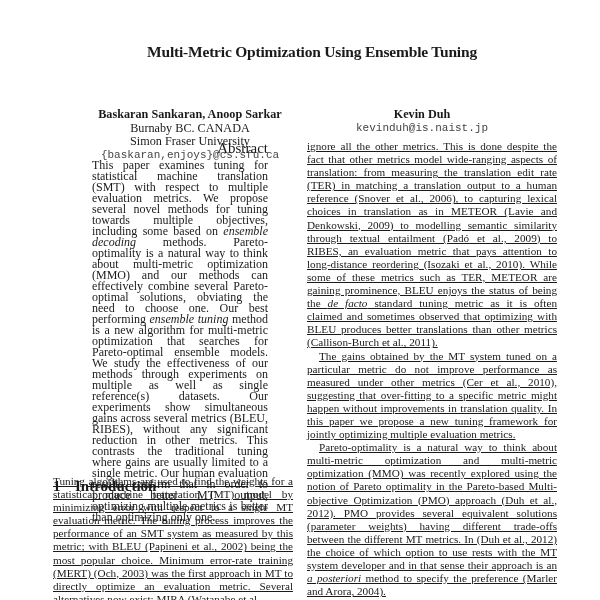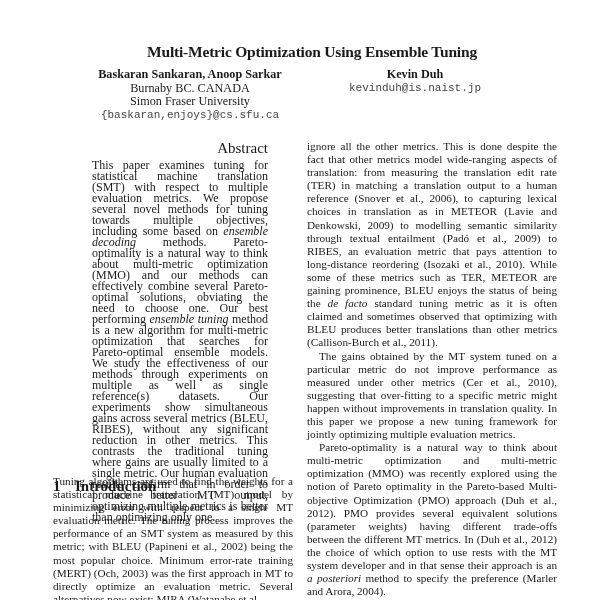--- a/index.html
+++ b/index.html
@@ -2,32 +2,32 @@
 <html><head>
 <meta charset="utf-8">
 <style>
   html, body { margin: 0; padding: 0; background: #ffffff; }
   body { width: 600px; height: 600px; overflow: hidden; position: relative;
          font-family: "Liberation Serif", "DejaVu Serif", serif; color: #1a1a1a; }
   .title { position: absolute; top: 43px; left: 0; width: 600px; text-align: center;
            font-weight: bold; font-size: 15.5px; letter-spacing: -0.2px; margin-left: 12px; }
   .author-block { position: absolute; top: 68px; text-align: center; font-size: 12.2px; line-height: 13.6px; }
   .author-block.left { left: 85px; width: 210px; }
-  .author-block.right { left: 300px; width: 230px; text-align: center; }
-  .author-name { font-weight: bold; }
+  .author-block.right { left: 307px; width: 230px; text-align: center; }
+  .author-name { font-weight: bold; margin-top: 40px; }
   .email { font-family: "Liberation Mono", "DejaVu Sans Mono", monospace; font-size: 11px; color: #444; }
   .abstract-heading { position: absolute; top: 140px; left: 92px; width: 176px; text-align: right;
                       font-weight: normal; font-size: 15px; }
   .abstract-body { position: absolute; top: 160px; left: 92px; width: 176px;
                    font-size: 12px; line-height: 11px; text-align: justify; }
   .abstract-body p { margin: 0; }
   .section-heading { position: absolute; top: 478px; left: 53px; font-weight: bold; font-size: 15px; }
   .section-heading .num { display: inline-block; width: 22px; }
   .col { position: absolute; font-size: 11.2px; line-height: 13.1px; text-align: justify; }
-  .col p { margin: 0; }
+  .col p { margin: 0; text-decoration: underline; }
   .col p.indent { text-indent: 12px; }
   .col.left { top: 475px; left: 53px; width: 240px; }
   .col.right { top: 140px; left: 307px; width: 250px; }
   em { font-style: italic; }
 </style>
 </head>
 <body>
 
 <div class="title">Multi-Metric Optimization Using Ensemble Tuning</div>
 

